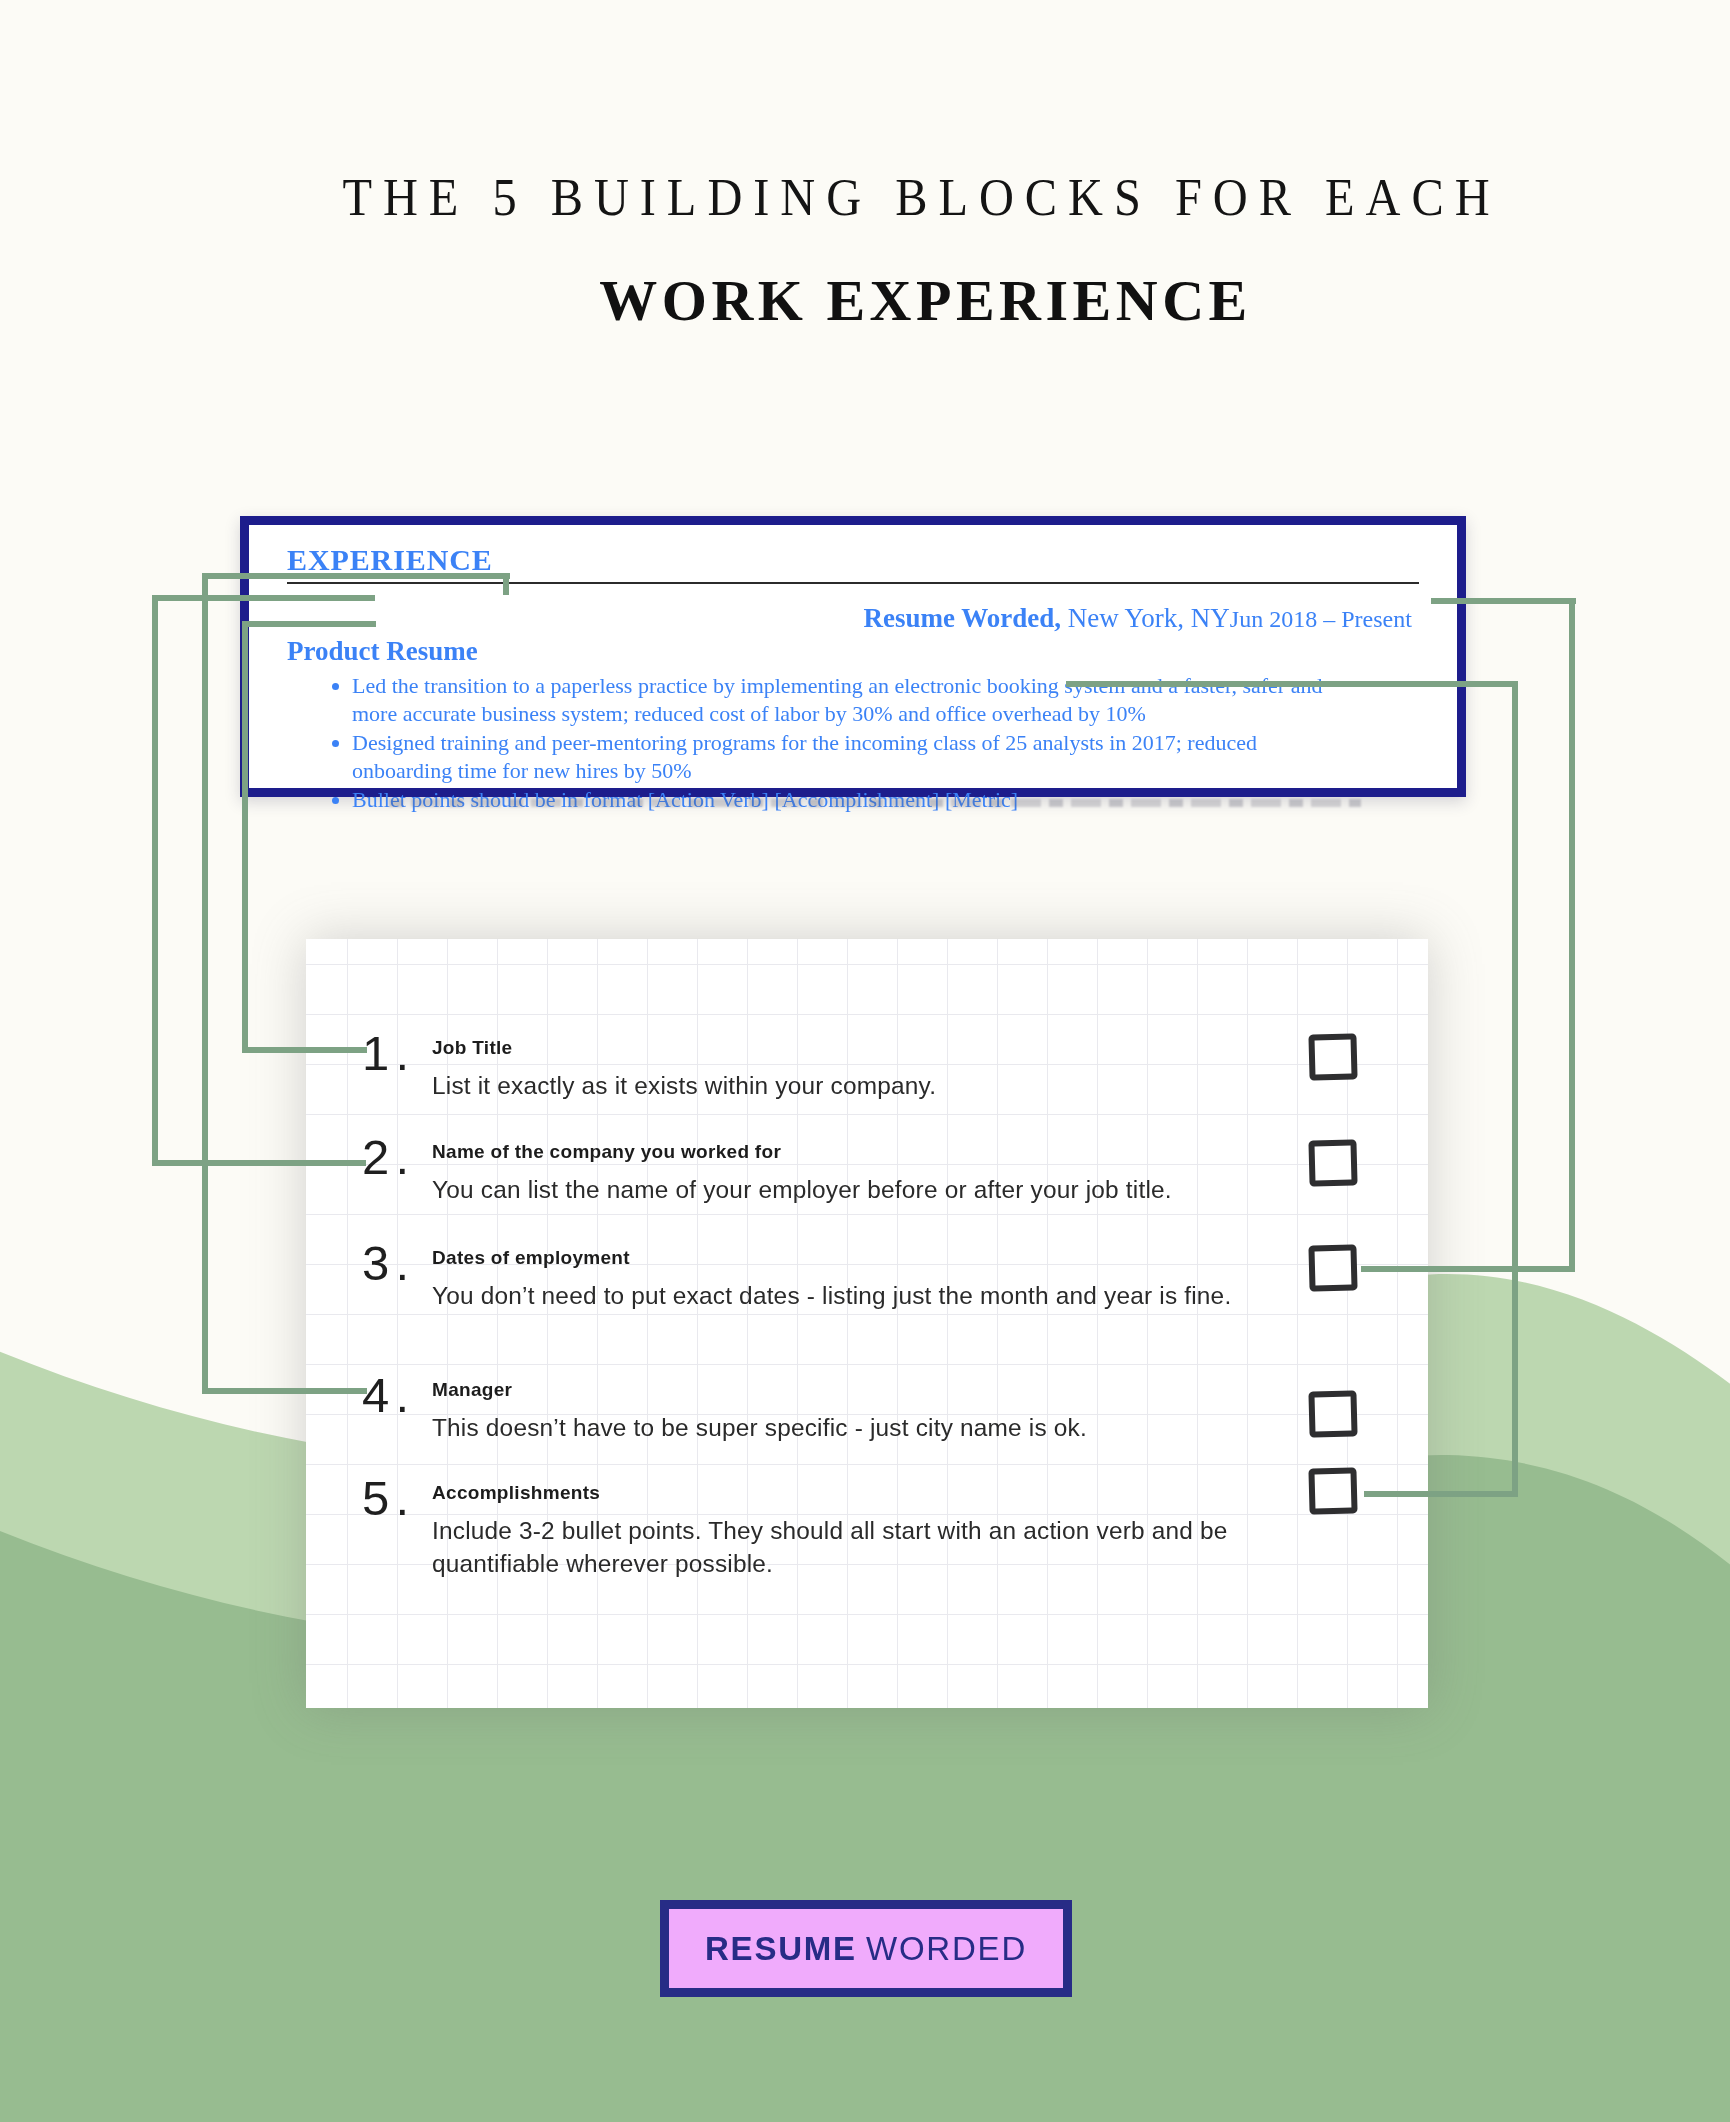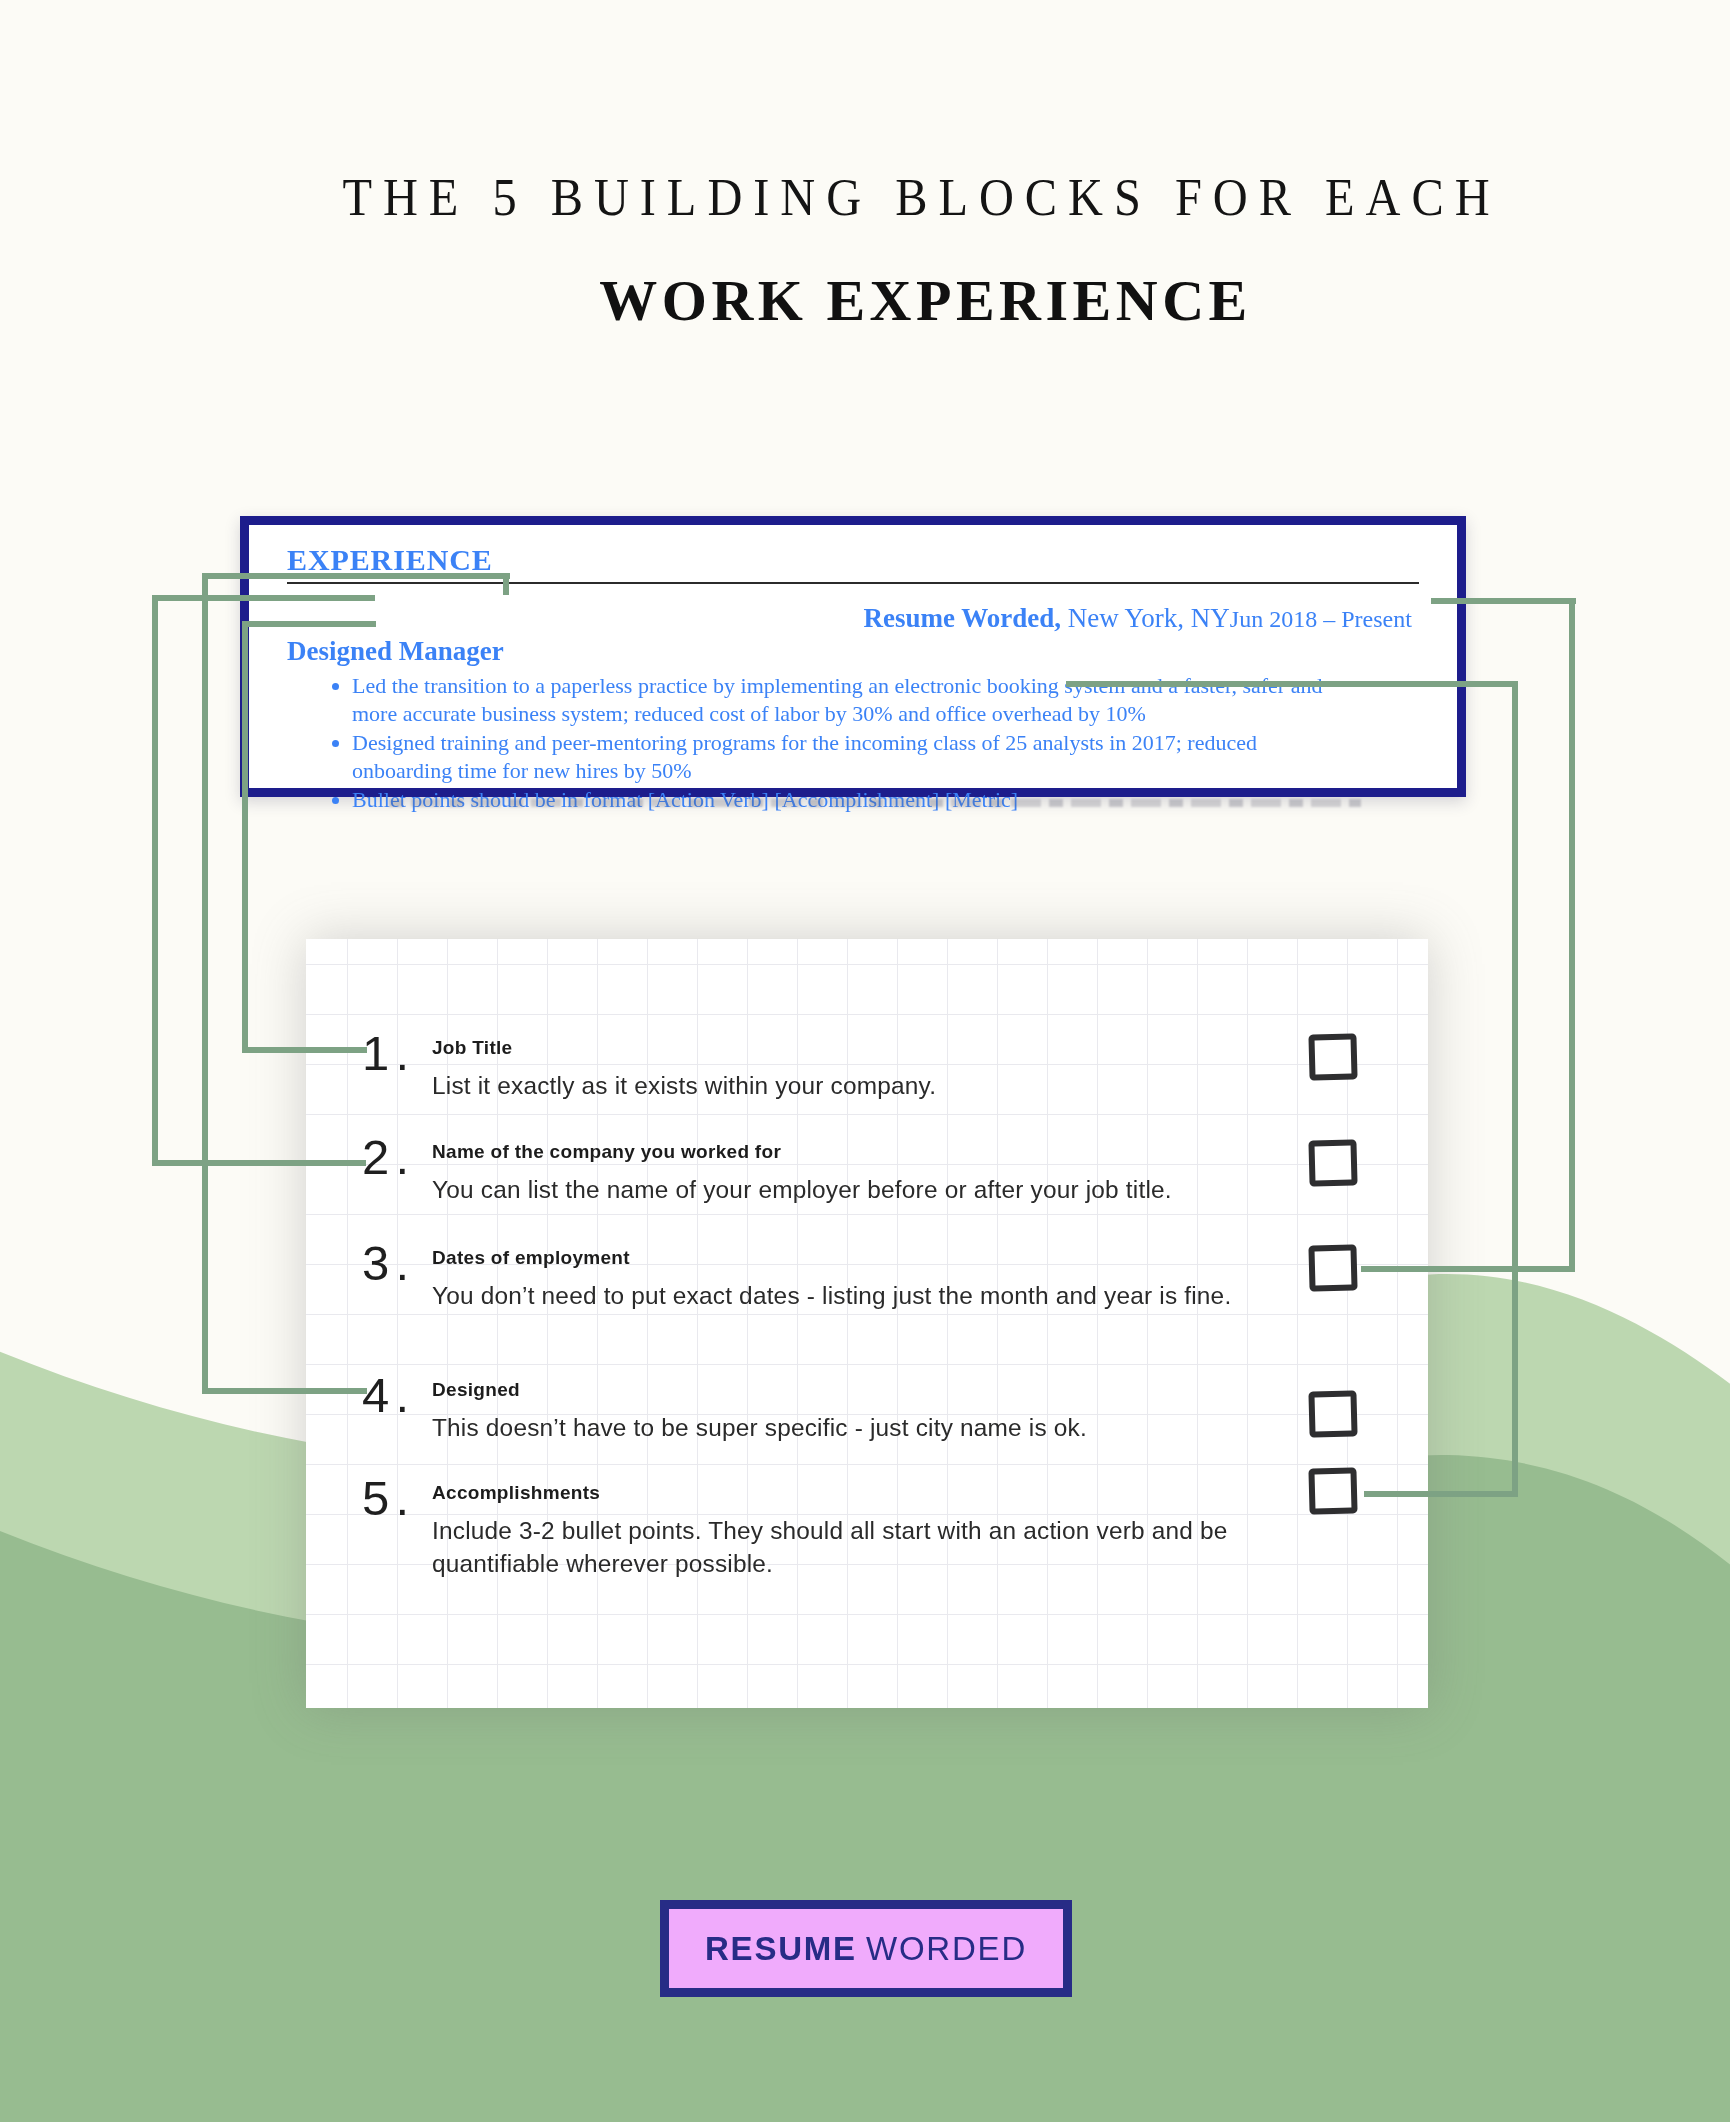--- a/index.html
+++ b/index.html
@@ -111,21 +111,21 @@
   </div>
 
   <div class="resume-box">
     <div class="resume-inner">
       <div class="resume-section-heading">EXPERIENCE</div>
       <div class="resume-rule"></div>
       <div class="resume-company-row">
         <div class="resume-company"><b>Resume Worded,</b><span> New York, NY</span></div>
         <div class="resume-dates">Jun 2018 – Present</div>
       </div>
-      <div class="resume-job-title">Designed Manager</div>
+      <div class="resume-job-title">Product Resume</div>
       <ul class="resume-bullets">
         <li>Led the transition to a paperless practice by implementing an electronic booking system and a faster, safer and more accurate business system; reduced cost of labor by 30% and office overhead by 10%</li>
         <li>Designed training and peer-mentoring programs for the incoming class of 25 analysts in 2017; reduced onboarding time for new hires by 50%</li>
         <li>Bullet points should be in format [Action Verb] [Accomplishment] [Metric]</li>
       </ul>
     </div>
   </div>
   <div class="cut-text-strip"></div>
 
   <div class="card"></div>
@@ -139,21 +139,21 @@
   <div class="item-heading" style="left:432px;top:1141px;">Name of the company you worked for</div>
   <div class="item-body" style="left:432px;top:1173px;width:887px;">You can list the name of your employer before or after your job title.</div>
   <div class="checkbox" style="left:1309px;top:1140px;"></div>
 
   <div class="item-number" style="left:362px;top:1235px;">3.</div>
   <div class="item-heading" style="left:432px;top:1247px;">Dates of employment</div>
   <div class="item-body" style="left:432px;top:1279px;width:882px;">You don’t need to put exact dates - listing just the month and year is fine.</div>
   <div class="checkbox" style="left:1309px;top:1245px;"></div>
 
   <div class="item-number" style="left:362px;top:1367px;">4.</div>
-  <div class="item-heading" style="left:432px;top:1379px;">Designed</div>
+  <div class="item-heading" style="left:432px;top:1379px;">Manager</div>
   <div class="item-body" style="left:432px;top:1411px;width:887px;">This doesn’t have to be super specific - just city name is ok.</div>
   <div class="checkbox" style="left:1309px;top:1391px;"></div>
 
   <div class="item-number" style="left:362px;top:1470px;">5.</div>
   <div class="item-heading" style="left:432px;top:1482px;">Accomplishments</div>
   <div class="item-body" style="left:432px;top:1514px;width:814px;">Include 3-2 bullet points. They should all start with an action verb and be quantifiable wherever possible.</div>
   <div class="checkbox" style="left:1309px;top:1468px;"></div>
 
   <div class="hline" style="left:242px;top:621px;width:134px;"></div>
   <div class="vline" style="left:242px;top:621px;height:432px;"></div>

